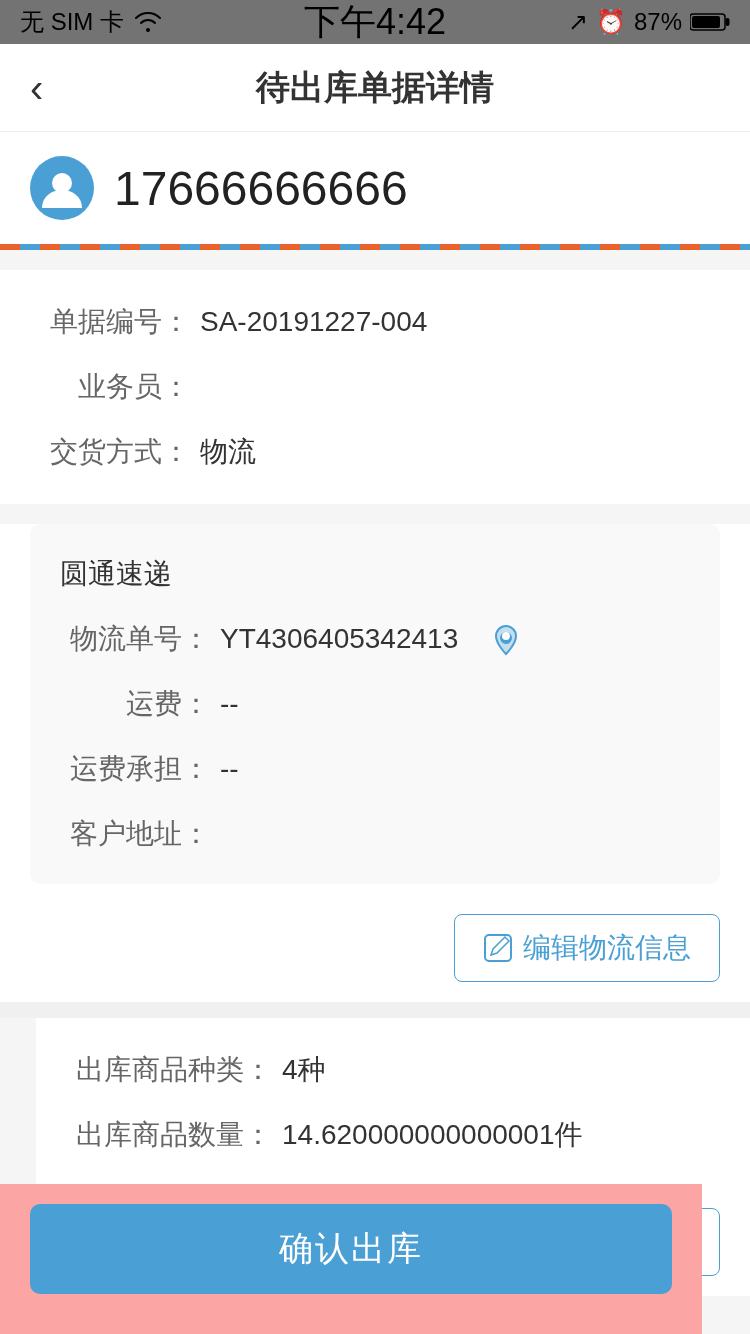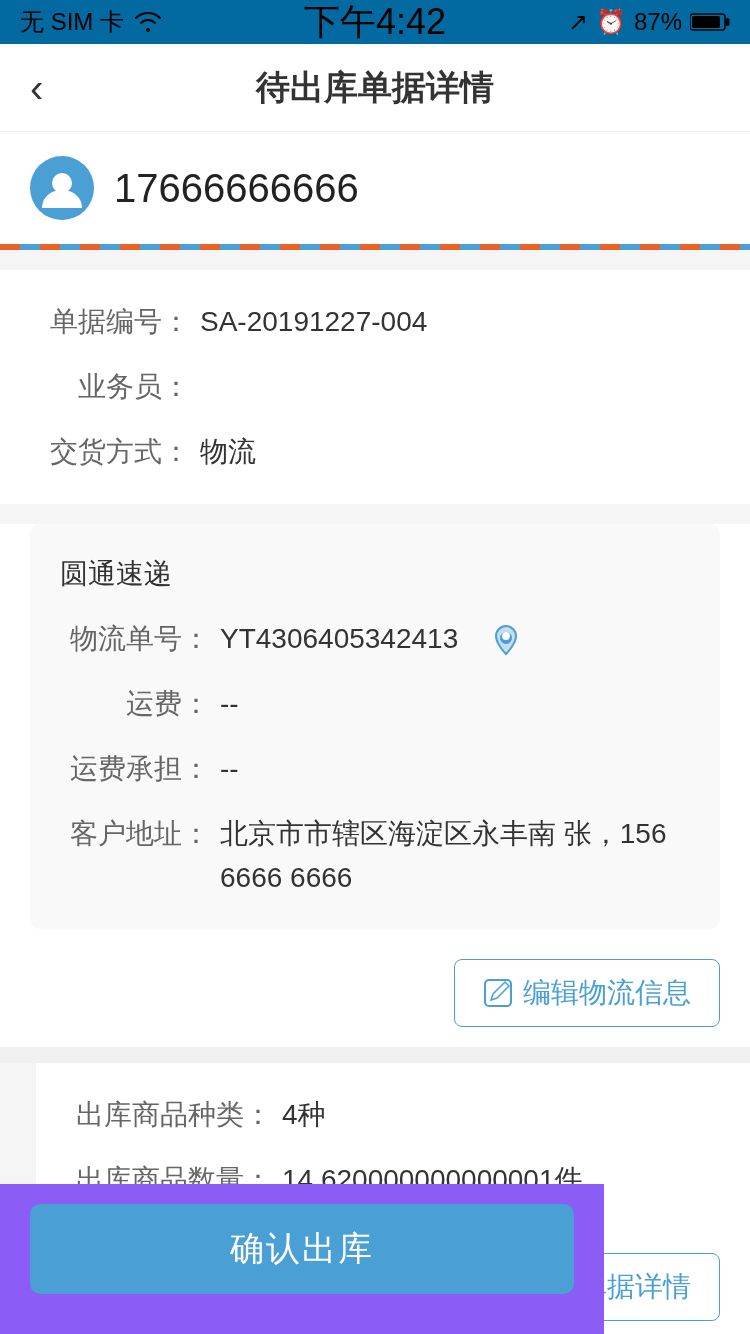--- a/index.html
+++ b/index.html
@@ -9,21 +9,21 @@
       min-height: 1334px;
       font-family: -apple-system, "PingFang SC", "Helvetica Neue", Arial, sans-serif;
       background: #f5f5f5;
       font-size: 28px;
       color: #333;
     }
 
     
     .status-bar {
       height: 44px;
-      background: #0369a1;
+      background: #737373;
       display: flex;
       align-items: center;
       justify-content: space-between;
       padding: 8px 20px;
       font-size: 24px;
       color: #000;
     }
     .status-bar-left {
       display: flex;
       align-items: center;
@@ -94,21 +94,21 @@
       display: flex;
       align-items: center;
       justify-content: center;
       overflow: hidden;
     }
     .user-avatar svg {
       width: 50px;
       height: 50px;
     }
     .user-phone {
-      font-size: 40px;
+      font-size: 48px;
       font-weight: 500;
       color: #222;
     }
 
     
     .section {
       background: #fff;
       margin-top: 20px;
       padding: 30px 40px;
     }
@@ -194,23 +194,23 @@
       background: #fff;
       padding: 30px 40px;
       margin-left: 36px;
     }
 
     
     .confirm-btn-container {
       position: fixed;
       bottom: 0;
       left: 0;
-      width: 604px;
+      width: 702px;
       padding: 20px 30px 40px;
-      background: #8b5cf6;
+      background: #fca5a5;
     }
     .confirm-btn {
       width: 100%;
       height: 90px;
       background: #4a9fd4;
       border: none;
       border-radius: 10px;
       color: #fff;
       font-size: 34px;
       font-weight: 500;
@@ -295,21 +295,20 @@
     <div class="field-row">
       <span class="field-label">运费：</span>
       <span class="field-value">--</span>
     </div>
     <div class="field-row">
       <span class="field-label">运费承担：</span>
       <span class="field-value">--</span>
     </div>
     <div class="field-row">
       <span class="field-label">客户地址：</span>
-      <span class="field-value">北京市市辖区海淀区永丰南  张，156 6666 6666</span>
     </div>
   </div>
 </div>
 
 <div class="action-btn-row">
   <button class="action-btn">
     <svg width="30" height="30" viewBox="0 0 30 30">
       <rect x="2" y="2" width="26" height="26" rx="4" stroke="#4a9fd4" stroke-width="2" fill="none"></rect>
       <path d="M8 22l2-6 12-12 4 4-12 12-6 2z" stroke="#4a9fd4" stroke-width="1.5" fill="none"></path>
     </svg>

